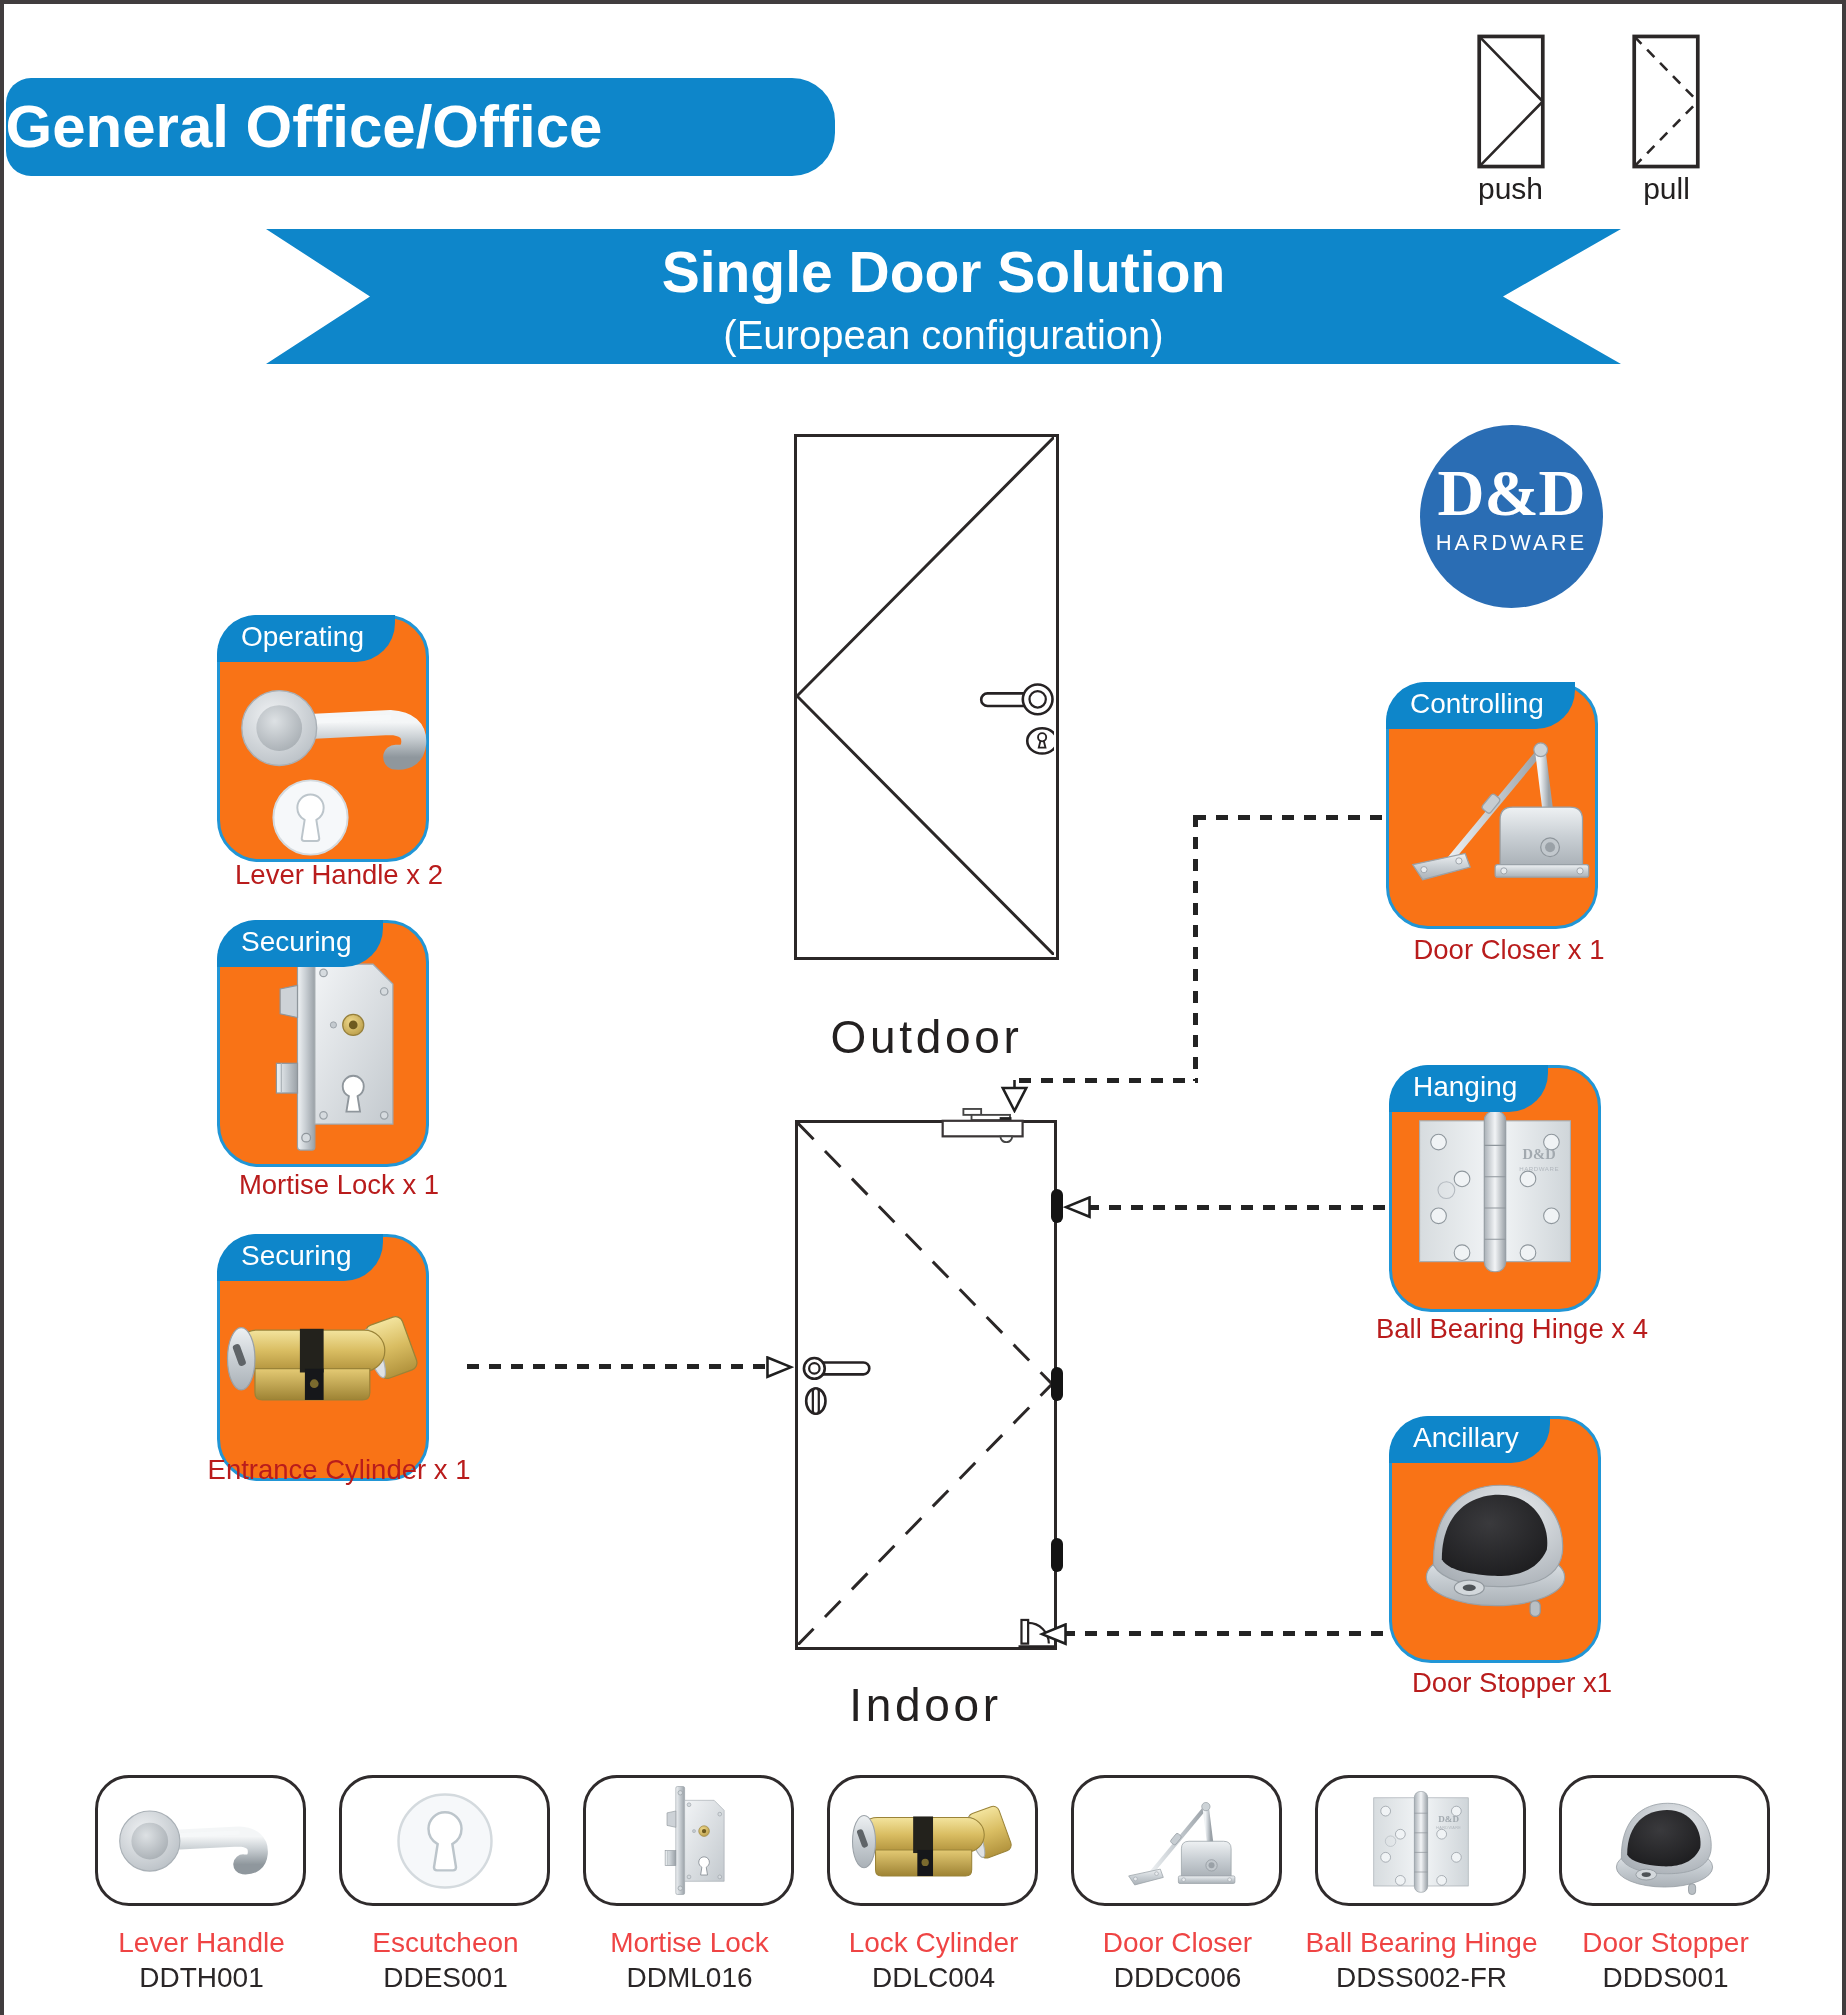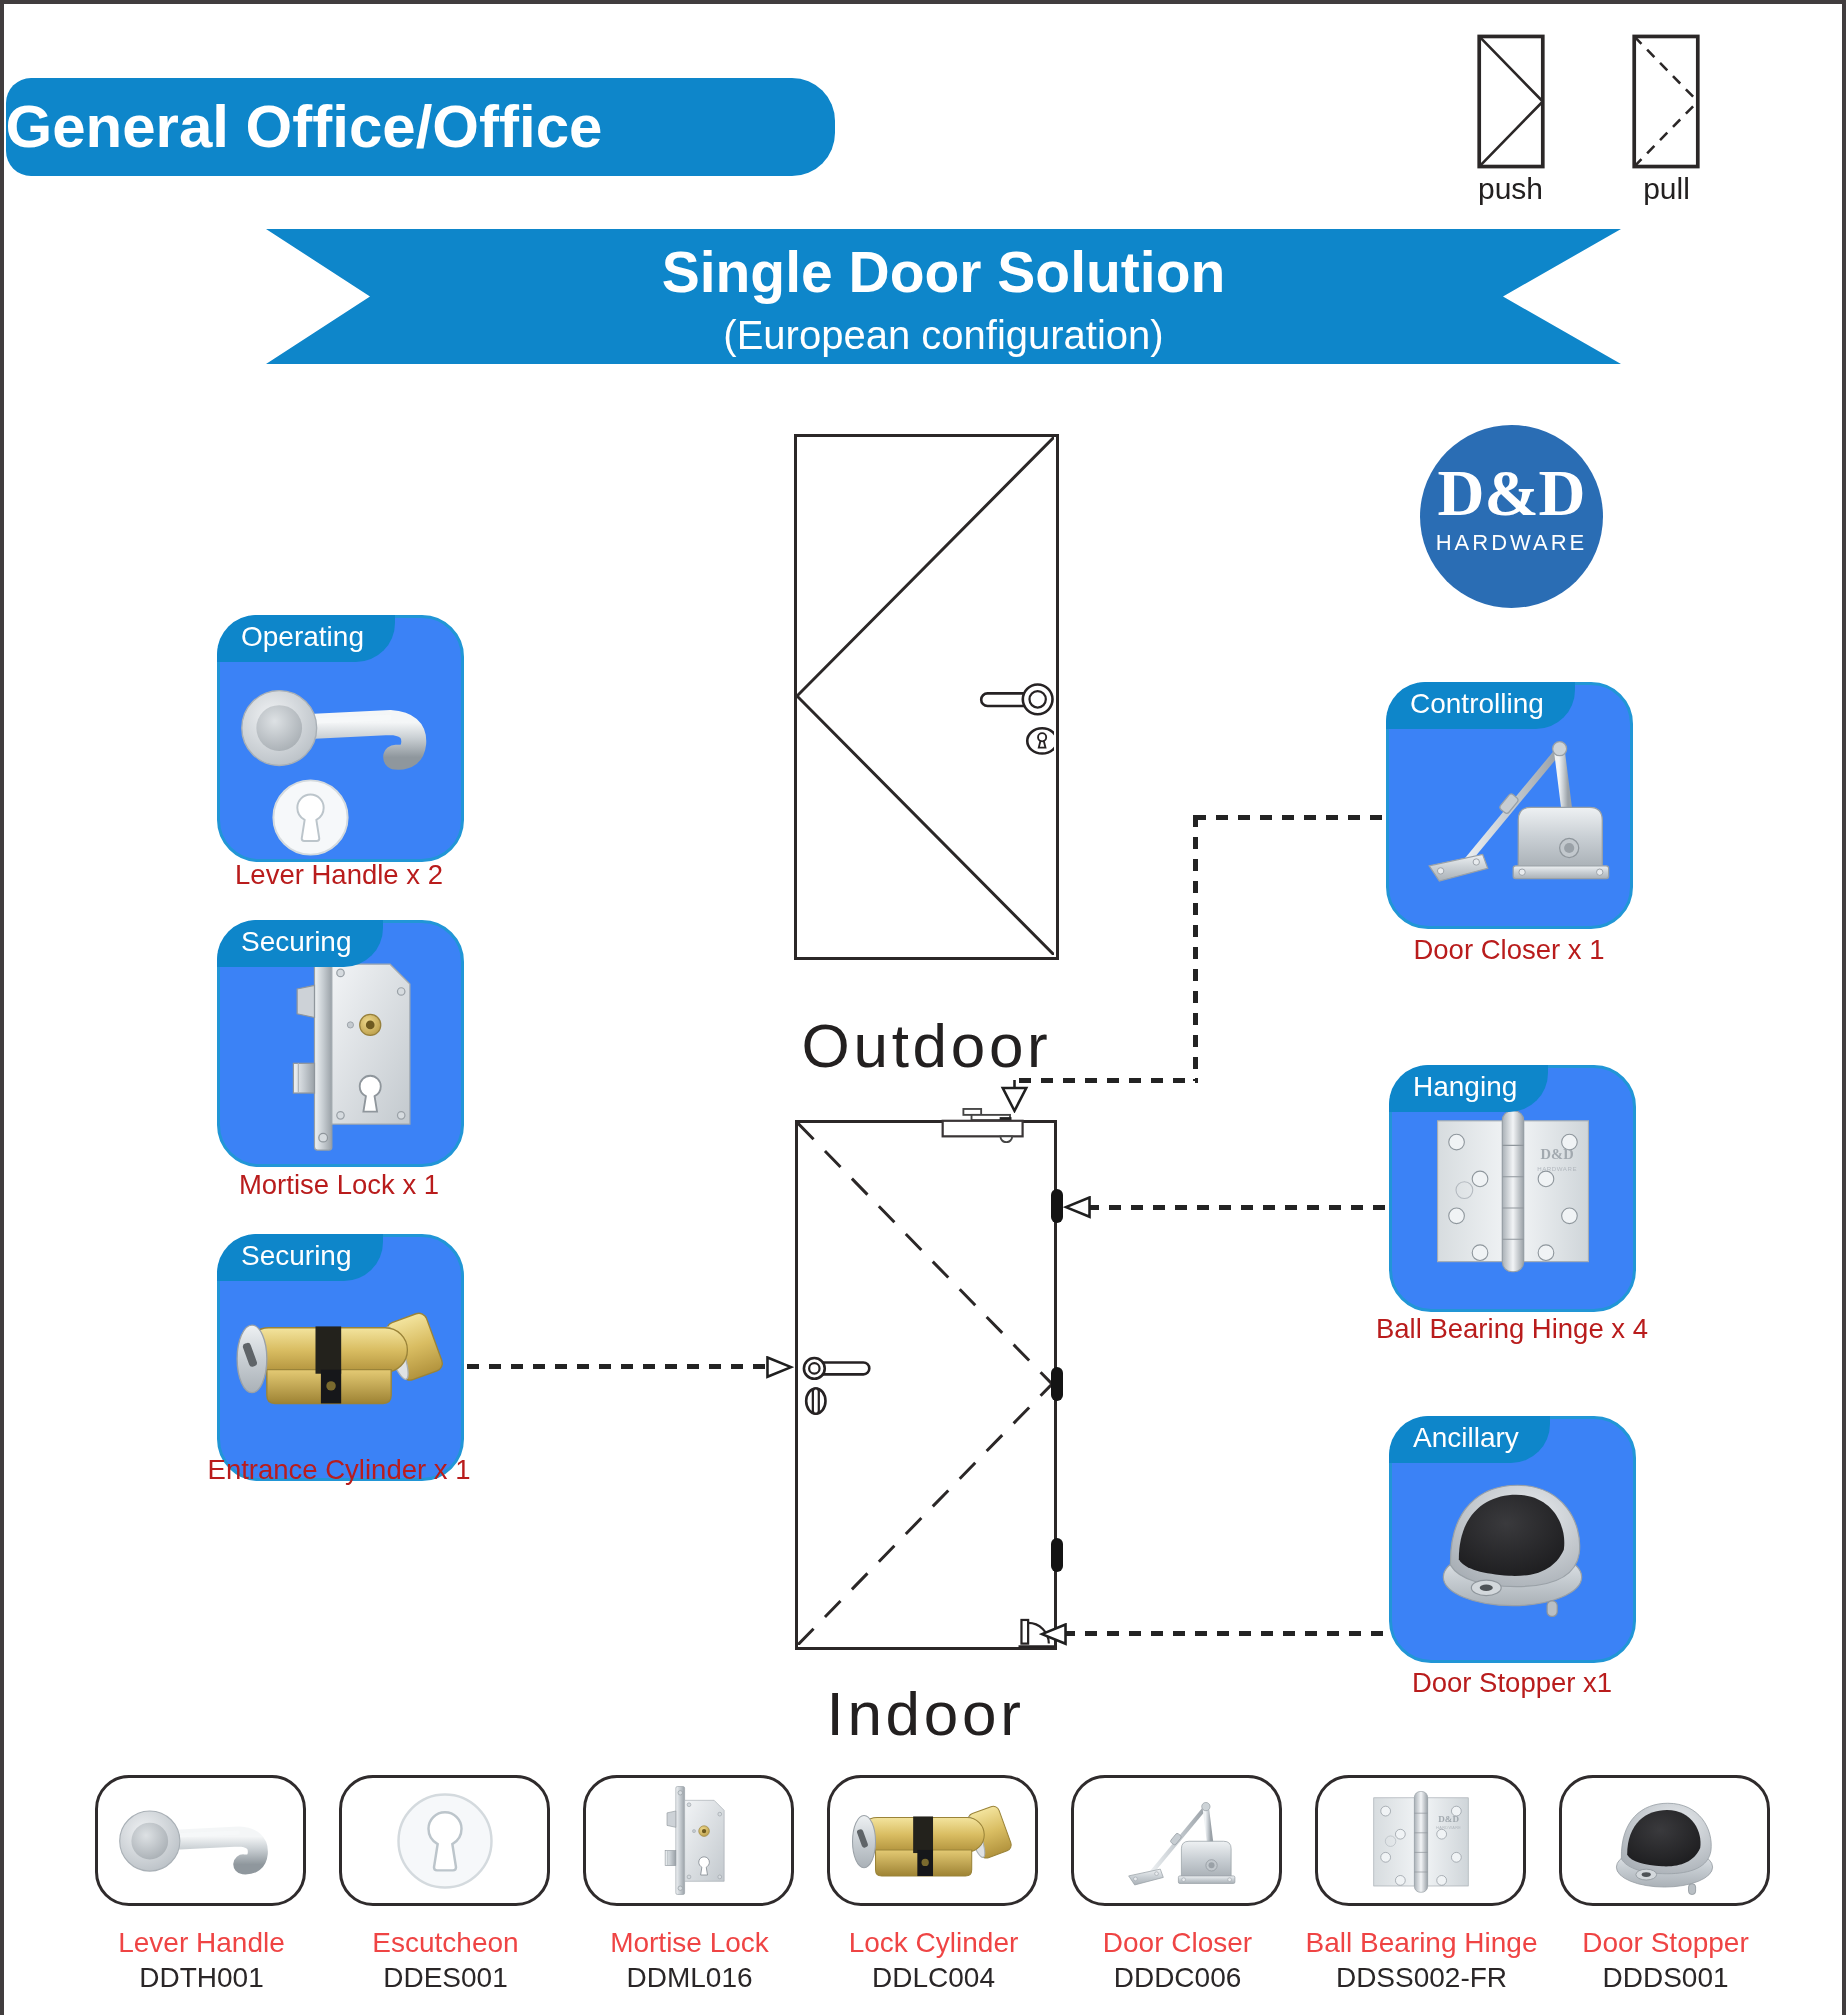--- a/index.html
+++ b/index.html
@@ -23,30 +23,30 @@
   .ribbon .t2{font-size:40px;line-height:45px;margin-top:10px;}
 
   .logo{left:1416px;top:421px;width:183px;height:183px;border-radius:50%;background:#2a6db4;text-align:center;}
   .logo .l1{margin-top:33px;font-family:"Liberation Serif",serif;font-weight:bold;font-size:65px;color:#fff;line-height:71px;}
   .logo .l2{font-size:22px;letter-spacing:3px;color:#fff;line-height:27px;}
 
   
   .door{border:3.7px solid #2b2727;background:#fff;}
   .door-outdoor{left:790px;top:430px;width:265px;height:526px;box-sizing:border-box;}
   .door-indoor{left:791px;top:1116px;width:262px;height:530px;box-sizing:border-box;}
-  .door-label{font-size:62px;letter-spacing:3.7px;text-align:center;width:327px;}
+  .door-label{font-size:46px;letter-spacing:3.7px;text-align:center;width:327px;}
 
   .hinge-pill{width:12px;height:34px;background:#141414;border-radius:6px;left:1047px;}
 
   
   .dot-h{height:4.5px;background:repeating-linear-gradient(90deg,#232323 0 12px,transparent 12px 22px);}
   .dot-v{width:4.5px;background:repeating-linear-gradient(180deg,#232323 0 12px,transparent 12px 22px);}
 
   
-  .scard{width:247px;height:247px;background:#3b82f6;border:3px solid #2196d6;border-radius:42px;box-sizing:border-box;}
+  .scard{width:212px;height:247px;background:#f97316;border:3px solid #2196d6;border-radius:42px;box-sizing:border-box;}
   .tab{position:absolute;top:-3px;left:-3px;background:#0e86ca;color:#fff;font-size:28px;
        padding:6px 31px 9px 24px;border-radius:39px 0 39px 0;white-space:nowrap;}
   .scaption{font-size:27.5px;text-align:center;width:312px;color:#b91c1c;}
 
   
   .bcard{width:211px;height:131px;background:#fff;border:3px solid #2f2b2c;border-radius:34px;box-sizing:border-box;
          display:flex;align-items:center;justify-content:center;}
   .bname{font-size:28px;text-align:center;width:253px;color:#ef4444;}
   .bcode{font-size:28px;text-align:center;width:253px;color:#2a2627;}
 

